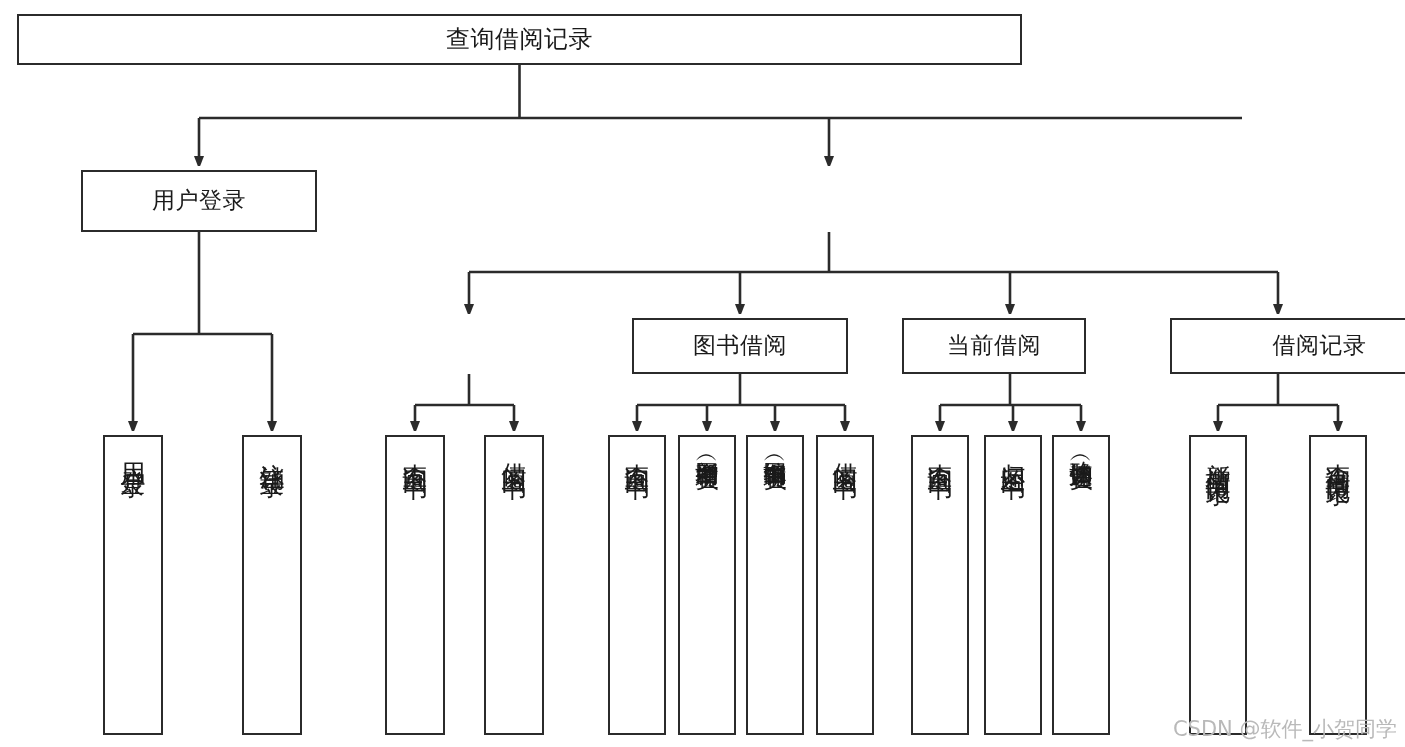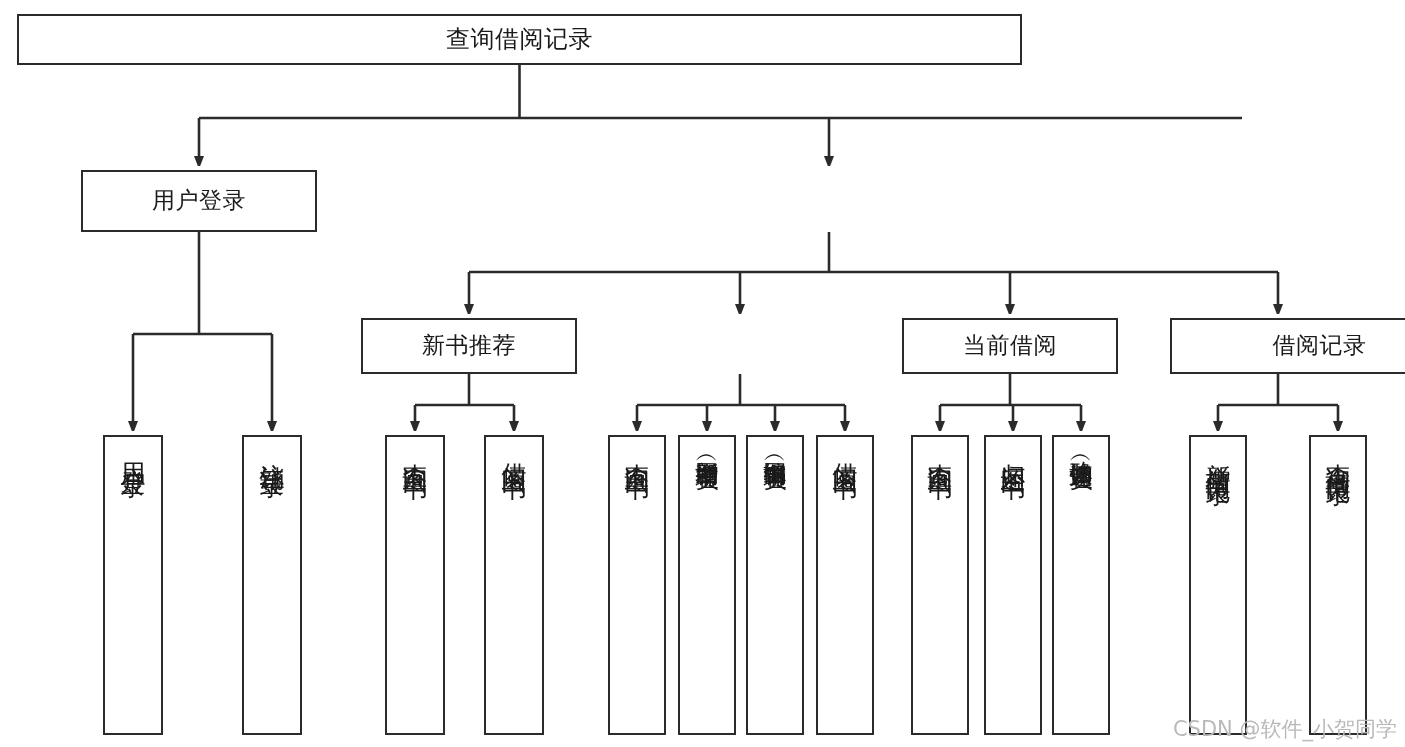--- a/index.html
+++ b/index.html
@@ -129,24 +129,24 @@
   </svg>
 
   <div class="node root horiz" style="left: 17px; top: 14px; width: 1005px; height: 51px;">
     <span class="label">查询借阅记录</span>
   </div>
 
   <div class="node horiz" style="left: 81px; top: 170px; width: 236px; height: 62px;">
     <span class="label">用户登录</span>
   </div>
 
-  <div class="node horiz" style="left: 361px; top: 318px; width: 216px; height: 56px;">
-    <span class="label">新书推荐</span>
+  <div class="node horiz" style="left: 632px; top: 318px; width: 216px; height: 56px;">
+    <span class="label">图书借阅</span>
   </div>
-  <div class="node horiz" style="left: 902px; top: 318px; width: 216px; height: 56px;">
+  <div class="node horiz" style="left: 902px; top: 318px; width: 184px; height: 56px;">
     <span class="label">当前借阅</span>
   </div>
   <div class="node horiz" style="left: 1170px; top: 318px; width: 255px; height: 56px; padding-left: 44px;">
     <span class="label">借阅记录</span>
   </div>
 
   <div class="node vert" style="left: 103px; top: 435px; width: 60px; height: 300px;">
     <span class="label">用户登录</span>
   </div>
   <div class="node vert" style="left: 242px; top: 435px; width: 60px; height: 300px;">

